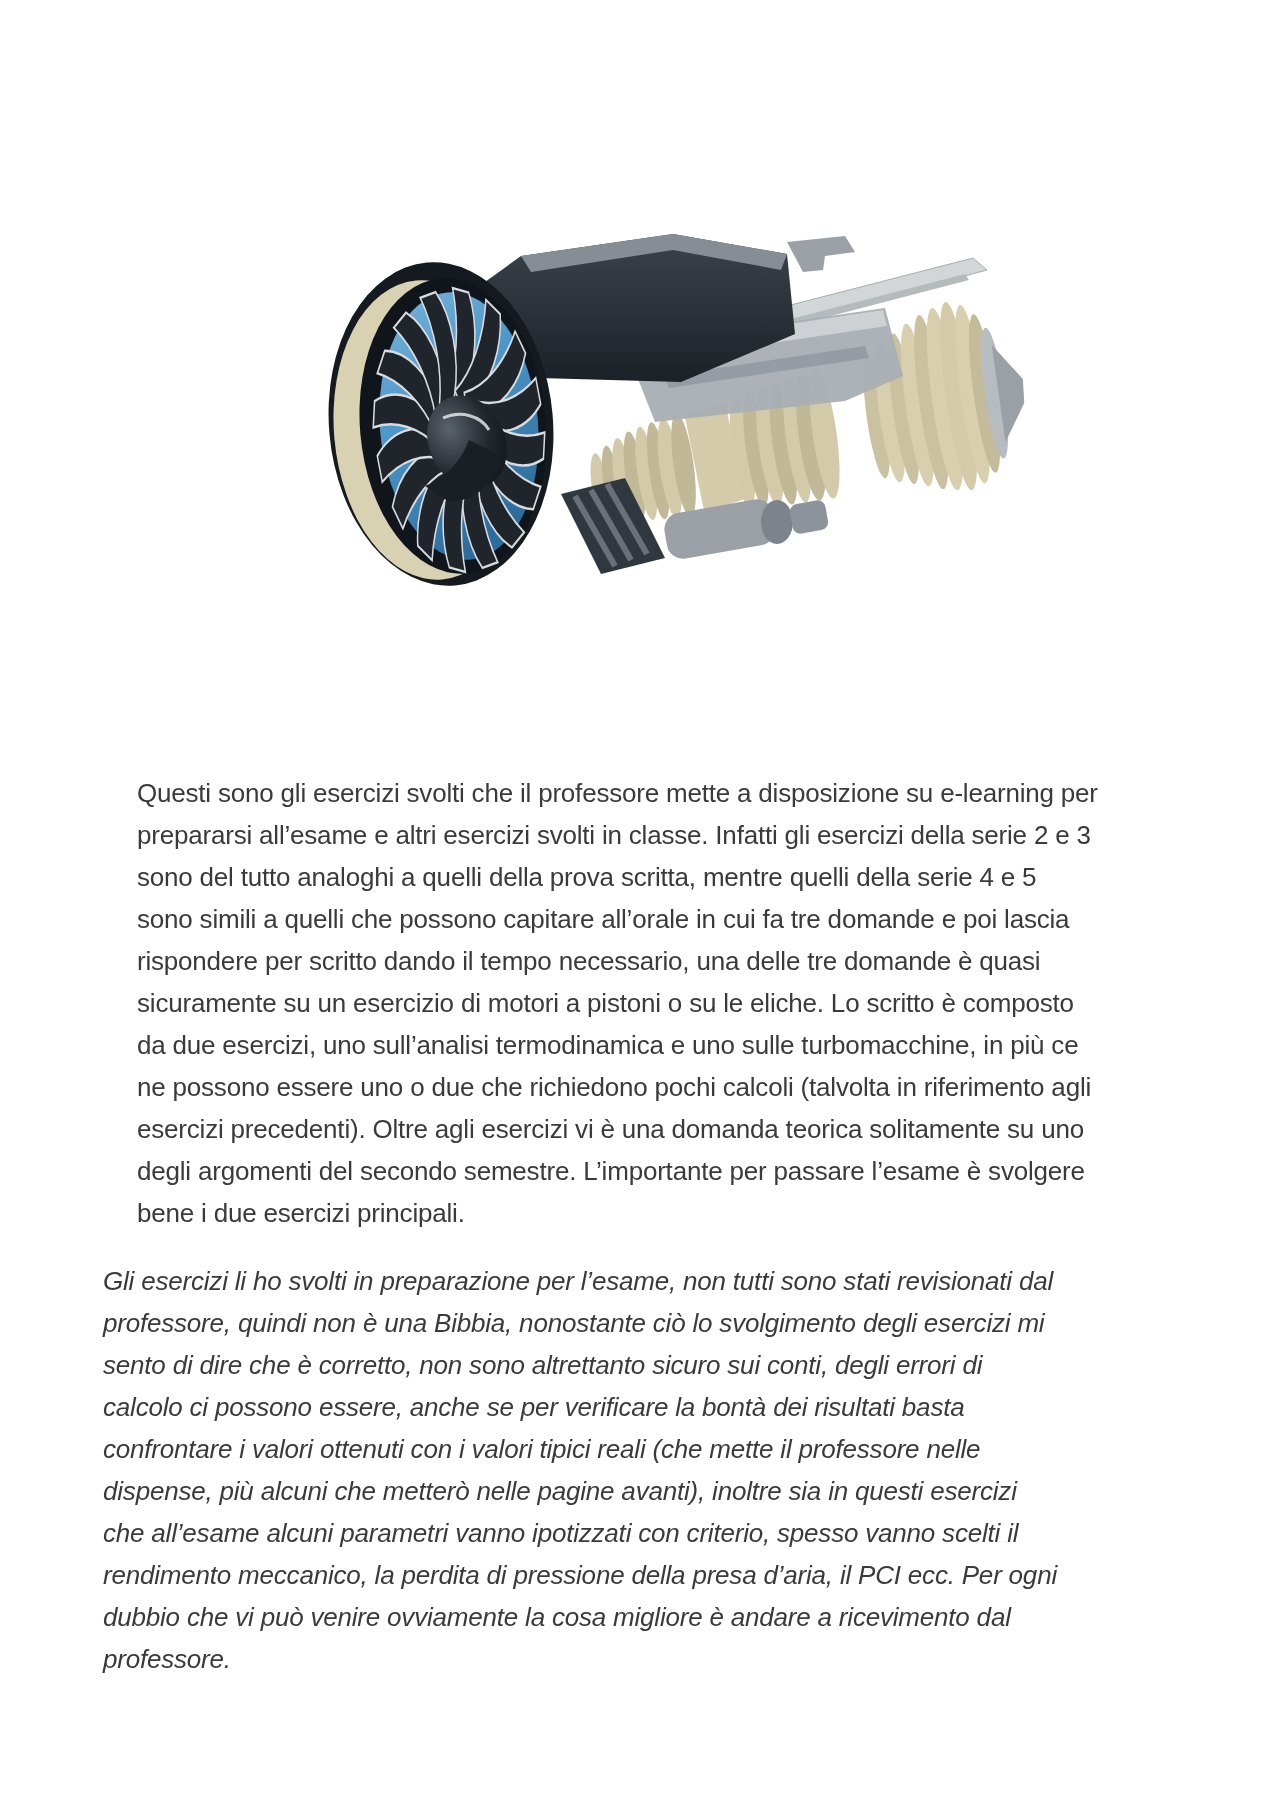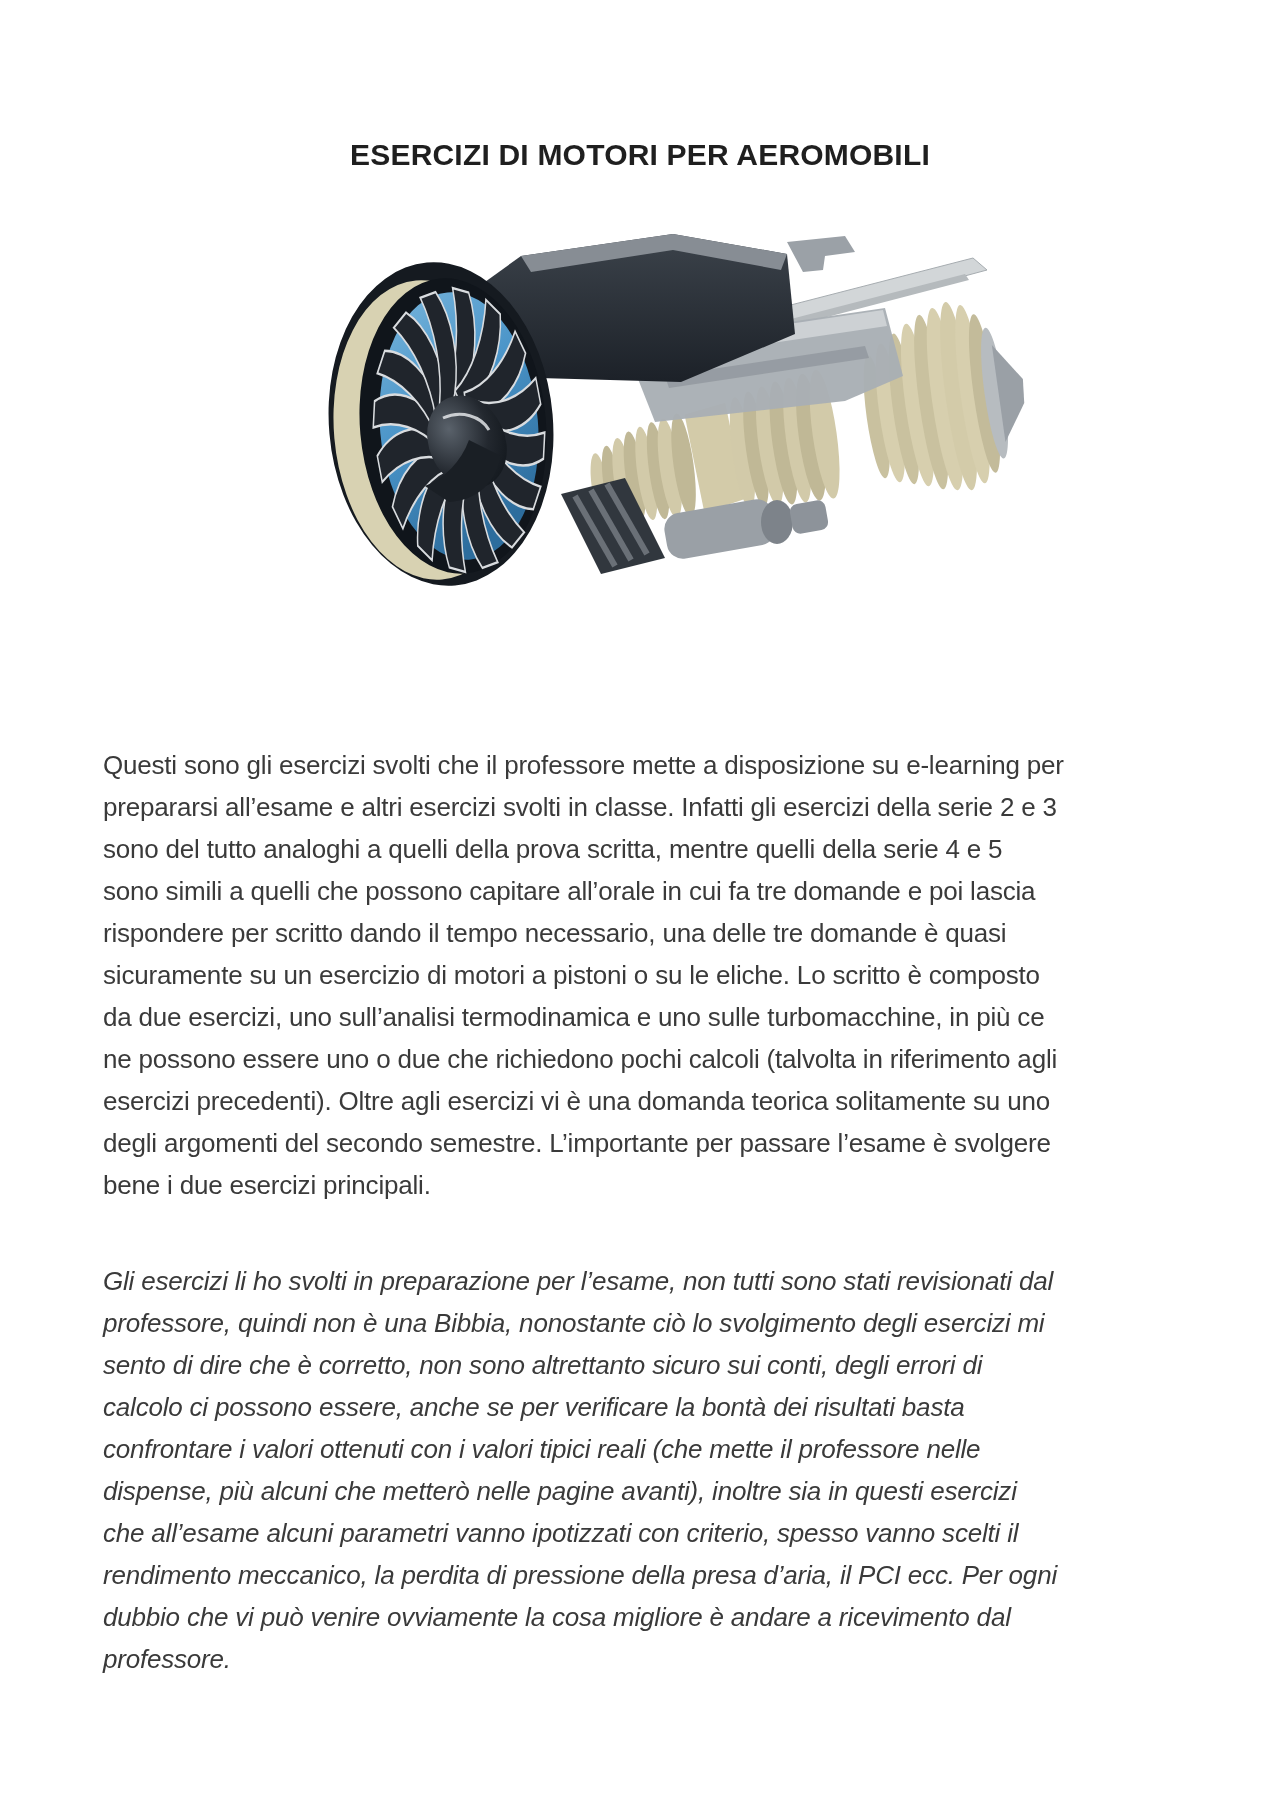--- a/index.html
+++ b/index.html
@@ -18,29 +18,28 @@
     color:var(--title); letter-spacing:.2px;
   }
   .figure{
     position:absolute; top:226px; left:325px; width:715px; height:367px; margin:0;
   }
   .para{
     position:absolute; left:103px; margin:0;
     font-size:26px; line-height:42px; color:var(--body-text);
     white-space:pre; letter-spacing:-0.2px;
   }
-  .para-1{top:744px;}
+  .para-1{top:772px;margin-left:34px;}
   .para-2{top:1260px;font-style:italic;}
 </style>
 </head>
 <body>
 
 <div class="page">
 
-  <h1 class="title">ESERCIZI DI MOTORI PER AEROMOBILI</h1>
 
   <figure class="figure" aria-label="Cutaway illustration of a high-bypass turbofan aircraft engine with black swept fan blades, blue fan case, cream intake lip and tan compressor and turbine spools">
     <svg width="715" height="367" viewBox="0 0 715 367" xmlns="http://www.w3.org/2000/svg">
       <defs>
         <linearGradient id="blueGrad" x1="0" y1="0" x2="0.4" y2="1">
           <stop offset="0" stop-color="#79b6dc"></stop>
           <stop offset="0.5" stop-color="#4a94c8"></stop>
           <stop offset="1" stop-color="#2d6d9d"></stop>
         </linearGradient>
         <radialGradient id="spinGrad" cx="0.35" cy="0.3" r="0.9">

